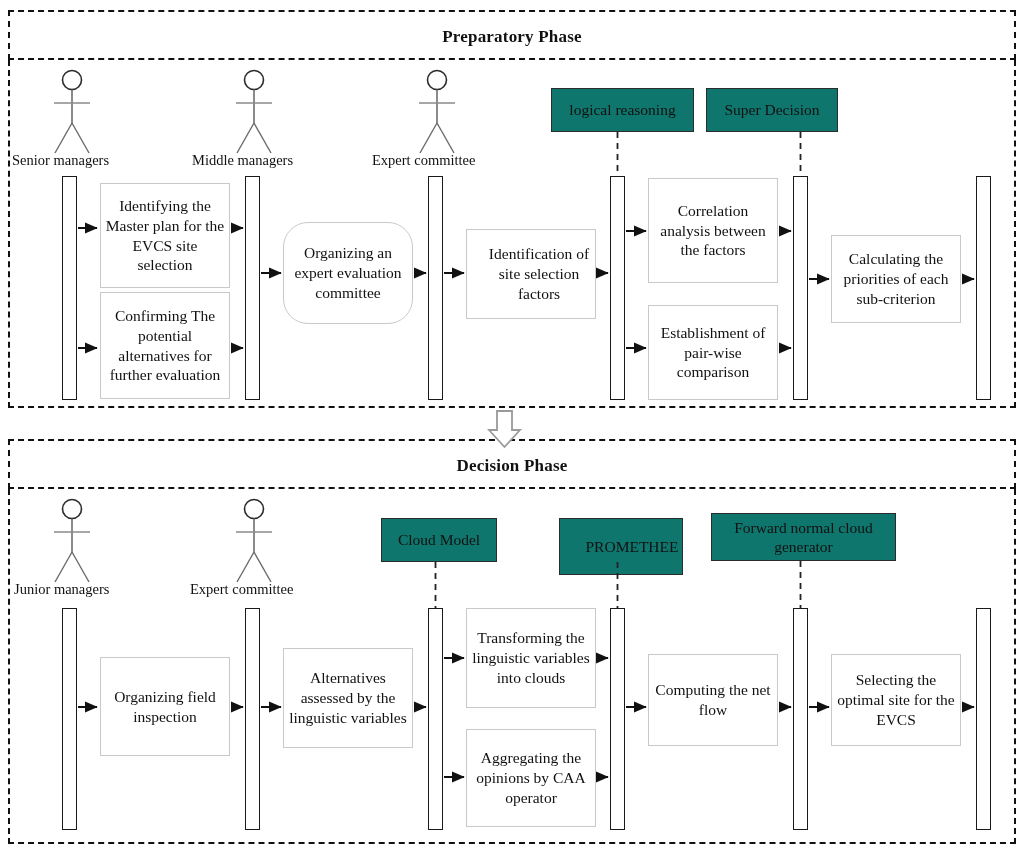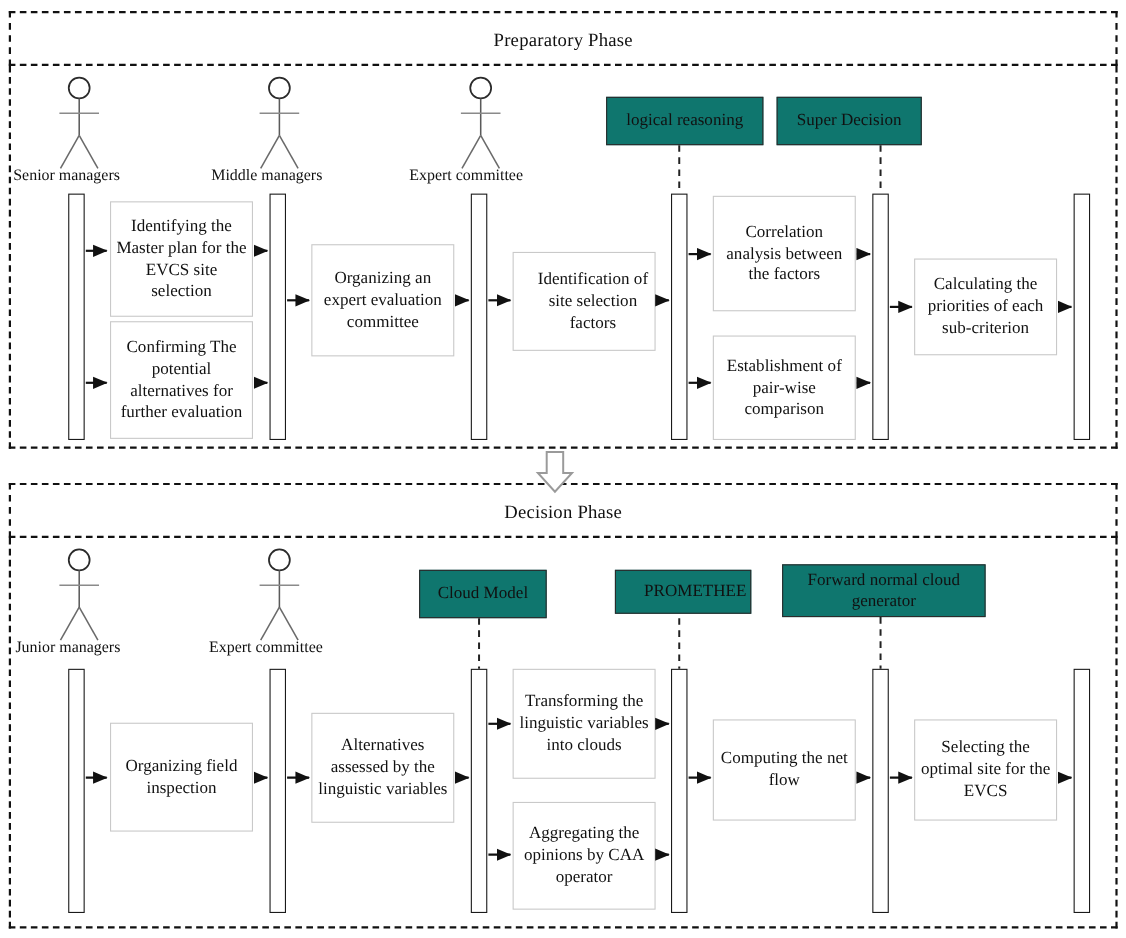--- a/index.html
+++ b/index.html
@@ -36,20 +36,21 @@
     border-top: 0;
     box-sizing: border-box;
   }
   .phase-title {
     position: absolute;
     width: 100%;
     text-align: center;
     font-size: 17px;
     color: #111111;
     letter-spacing: 0.2px;
+    font-weight: bold;
   }
   
   .actor {
     position: absolute;
     width: 60px;
     text-align: center;
   }
   .actor-label {
     position: absolute;
     font-size: 14.5px;
@@ -142,21 +143,21 @@
 
   <div class="lifebar" style="left:62px; top:176px; width:15px; height:224px;"></div>
   <div class="lifebar" style="left:245px; top:176px; width:15px; height:224px;"></div>
   <div class="lifebar" style="left:428px; top:176px; width:15px; height:224px;"></div>
   <div class="lifebar" style="left:610px; top:176px; width:15px; height:224px;"></div>
   <div class="lifebar" style="left:793px; top:176px; width:15px; height:224px;"></div>
   <div class="lifebar" style="left:976px; top:176px; width:15px; height:224px;"></div>
 
   <div class="pbox" style="left:100px; top:183px; width:130px; height:105px;">Identifying the Master plan for the EVCS site selection</div>
   <div class="pbox" style="left:100px; top:292px; width:130px; height:107px;">Confirming The potential alternatives for further evaluation</div>
-  <div class="pbox" style="left:283px; top:222px; width:130px; height:102px;">Organizing an expert evaluation committee</div>
+  <div class="pbox" style="left:283px; top:222px; width:130px; height:102px;border-radius:25px;">Organizing an expert evaluation committee</div>
   <div class="pbox" style="left:466px; top:229px; width:130px; height:90px;padding-left:20px;">Identification of site selection factors</div>
   <div class="pbox" style="left:648px; top:178px; width:130px; height:105px;">Correlation analysis between the factors</div>
   <div class="pbox" style="left:648px; top:305px; width:130px; height:95px;">Establishment of pair-wise comparison</div>
   <div class="pbox" style="left:831px; top:235px; width:130px; height:88px;">Calculating the priorities of each sub-criterion</div>
 
   <div class="phase-band" style="left:8px; top:439px; width:1008px; height:50px;">
     <div class="phase-title" style="top:15px;">Decision Phase</div>
   </div>
   <div class="phase-body" style="left:8px; top:489px; width:1008px; height:355px;"></div>
 
@@ -176,21 +177,21 @@
       <circle cx="30" cy="12" r="9.5" fill="none" stroke="#2b2b2b" stroke-width="1.6"></circle>
       <line x1="30" y1="21.5" x2="30" y2="55" stroke="#5a5a5a" stroke-width="1.4"></line>
       <line x1="12" y1="35" x2="48" y2="35" stroke="#8a8a8a" stroke-width="1.4"></line>
       <line x1="30" y1="55" x2="13" y2="85" stroke="#6a6a6a" stroke-width="1.4"></line>
       <line x1="30" y1="55" x2="47" y2="85" stroke="#6a6a6a" stroke-width="1.4"></line>
     </svg>
   </div>
   <div class="actor-label" style="left:190px; top:581px;">Expert committee</div>
 
   <div class="tbox" style="left:381px; top:518px; width:116px; height:44px;">Cloud Model</div>
-  <div class="tbox" style="left:559px; top:518px; width:124px; height:40px;padding-left:28px;">PROMETHEE</div>
+  <div class="tbox" style="left:559px; top:518px; width:124px; height:57px;padding-left:28px;">PROMETHEE</div>
   <div class="tbox" style="left:711px; top:513px; width:185px; height:48px;">Forward normal cloud generator</div>
 
   <div class="lifebar" style="left:62px; top:608px; width:15px; height:222px;"></div>
   <div class="lifebar" style="left:245px; top:608px; width:15px; height:222px;"></div>
   <div class="lifebar" style="left:428px; top:608px; width:15px; height:222px;"></div>
   <div class="lifebar" style="left:610px; top:608px; width:15px; height:222px;"></div>
   <div class="lifebar" style="left:793px; top:608px; width:15px; height:222px;"></div>
   <div class="lifebar" style="left:976px; top:608px; width:15px; height:222px;"></div>
 
   <div class="pbox" style="left:100px; top:657px; width:130px; height:99px;">Organizing field inspection</div>

